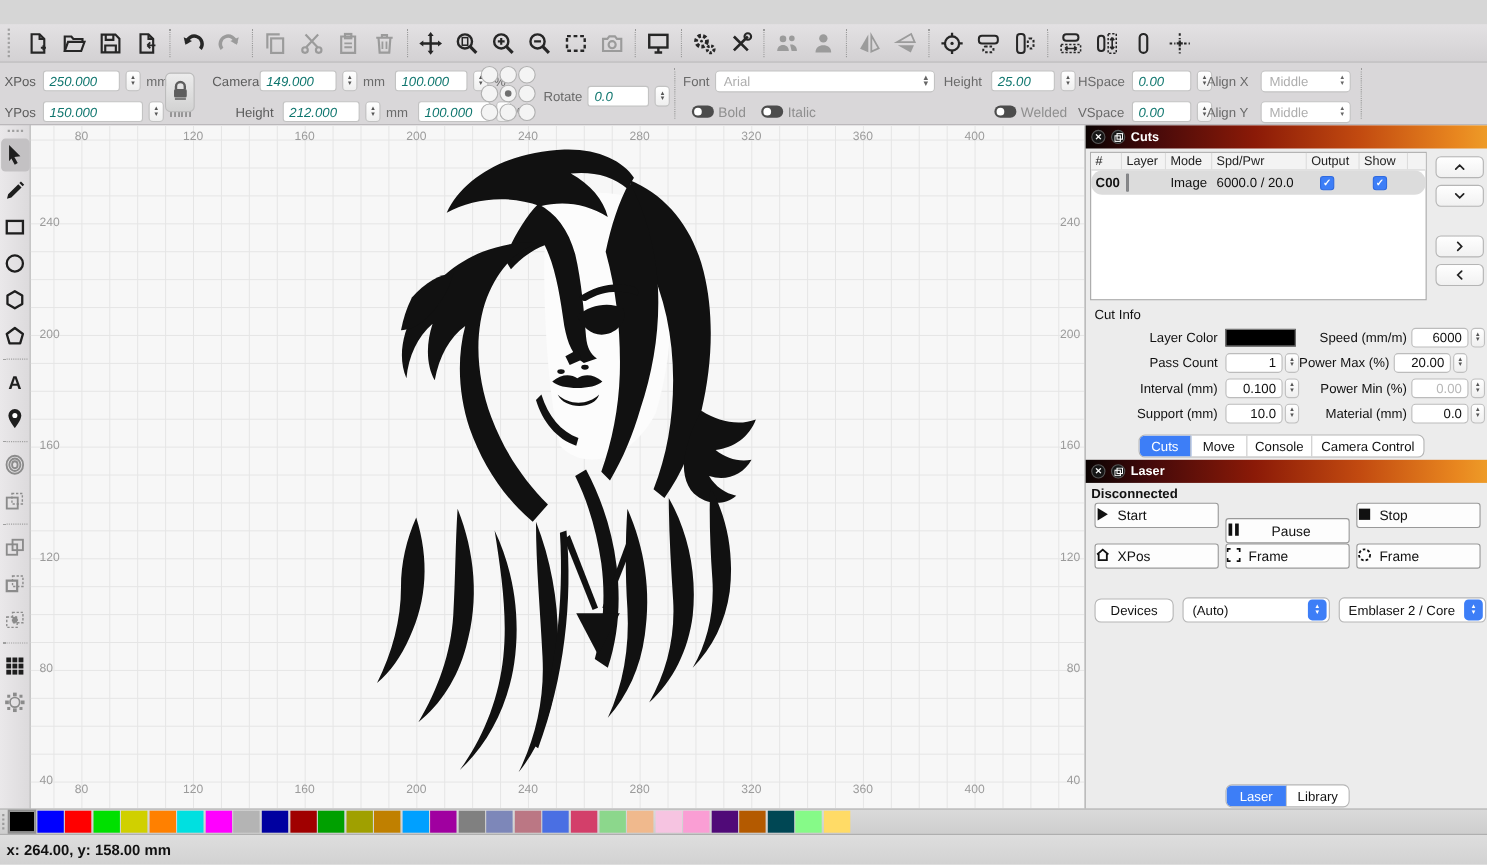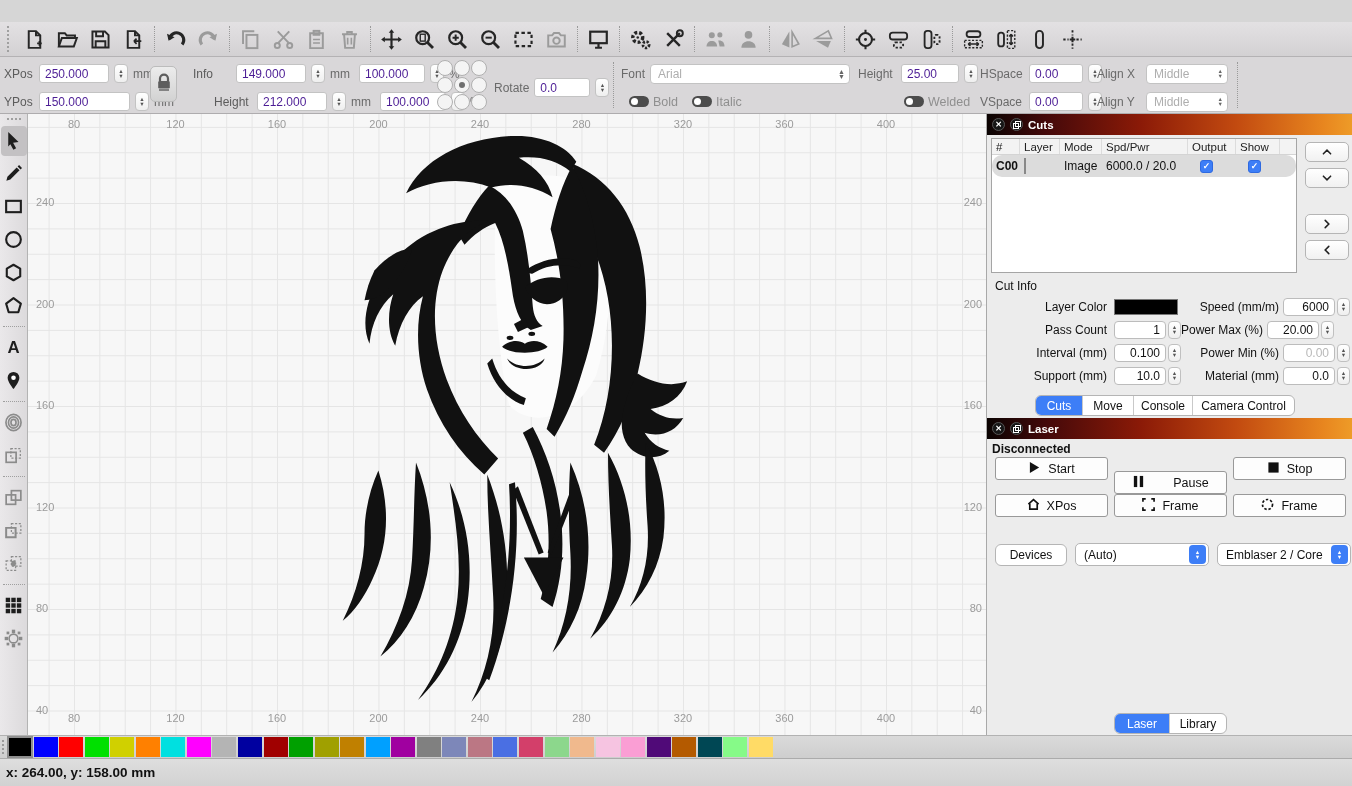--- a/index.html
+++ b/index.html
@@ -28,21 +28,21 @@
   .handle { width:4px; height:26px; border-left:2px dotted #a0a0a0; margin:0 3px; }
 
   .toolbar2 { position:absolute; left:0; top:57px; width:1352px; height:57px;
     background:#d9d7d9; border-bottom:1px solid #aeacae; }
   .t2b { position:absolute; top:4px; }
   .t2row { display:flex; align-items:center; height:25px; gap:5px; }
   .t2row + .t2row { margin-top:3px; }
   .lbl { font-size:12px; color:#6a6a6a; }
   .lbl.dk { color:#5c5c5c; }
   .field { height:19px; background:#fff; border:1px solid #c3c3c3; border-radius:3px;
-    font-size:12px; color:#4c1d95; display:flex; align-items:center; padding:4px 5px; }
+    font-size:12px; color:#0f766e; display:flex; align-items:center; padding:4px 5px;font-style:italic; }
   .spin { width:14px; height:19px; background:linear-gradient(#fff,#efefef);
     border:1px solid #c3c3c3; border-radius:4px; display:flex; flex-direction:column;
     align-items:center; justify-content:center; line-height:5px; font-size:5.5px; color:#555; }
   .spin::before { content:"▲"; } .spin::after { content:"▼"; }
   .combo { height:20px; background:#fff; border:1px solid #c3c3c3; border-radius:4px;
     font-size:12px; color:#aeaeae; display:flex; align-items:center; padding:0 4px 0 7px; justify-content:space-between; }
   .dd { display:flex; flex-direction:column; line-height:5px; font-size:5.5px; color:#666;
     align-items:center; }
   .dd::before { content:"▲"; } .dd::after { content:"▼"; }
   .toggle { display:flex; align-items:center; gap:4px; font-size:12.5px; color:#8f8f8f; }
@@ -128,21 +128,21 @@
   .seg { position:absolute; display:flex; background:#fff; border:1px solid #b5b5b5;
     border-radius:6px; overflow:hidden; height:21px; font-size:12px; color:#111; }
   .seg span { display:flex; align-items:center; justify-content:center;
     border-right:1px solid #c9c9c9; }
   .seg span:last-child { border-right:none; }
   .seg span.on { background:#3d7ef7; color:#fff; }
 
   .disconnected { position:absolute; left:5px; top:328px; font-size:12px; font-weight:600; color:#111; }
   .lbtn { position:absolute; height:23px; width:113px; background:#fdfdfd;
     border:1px solid #999; border-radius:3px; display:flex; align-items:center;
-    justify-content:center; gap:7px; font-size:12.5px; color:#111; }
+    gap:7px; font-size:12.5px; color:#111; }
   .lbtn svg { width:13px; height:13px; }
   .devbtn { position:absolute; left:8px; top:430px; width:72px; height:22px; background:#fff;
     border:1px solid #b5b5b5; border-radius:6px; font-size:12px; color:#111;
     display:flex; align-items:center; justify-content:center; }
   .devcombo { position:absolute; top:429px; height:23px; background:#fff;
     border:1px solid #b5b5b5; border-radius:5px; font-size:12px; color:#111;
     display:flex; align-items:center; justify-content:space-between; padding-left:8px; }
   .bluedd { width:17px; height:19px; margin-right:2px; background:#3d7ef7; border-radius:4px;
     display:flex; flex-direction:column; align-items:center; justify-content:center;
     line-height:5px; font-size:5.5px; color:#fff; }
@@ -392,21 +392,21 @@
     </div>
 
   <div class="toolbar2">
     <div class="t2b" style="left:4px;">
       <div class="t2row">
         <span class="lbl dk" style="width:30px">XPos</span>
         <span class="field" style="width:70px">250.000</span>
         <span class="spin"></span>
         <span class="lbl" style="width:24px">mm</span>
         <span style="width:26px"></span>
-        <span class="lbl dk" style="width:38px">Info</span>
+        <span class="lbl dk" style="width:38px">Camera</span>
         <span class="field" style="width:70px">149.000</span>
         <span class="spin"></span>
         <span class="lbl" style="width:24px">mm</span>
         <span class="field" style="width:66px">100.000</span>
         <span class="spin"></span>
         <span class="lbl">%</span>
       </div>
       <div class="t2row">
         <span class="lbl dk" style="width:30px">YPos</span>
         <span class="field" style="width:91px">150.000</span>

